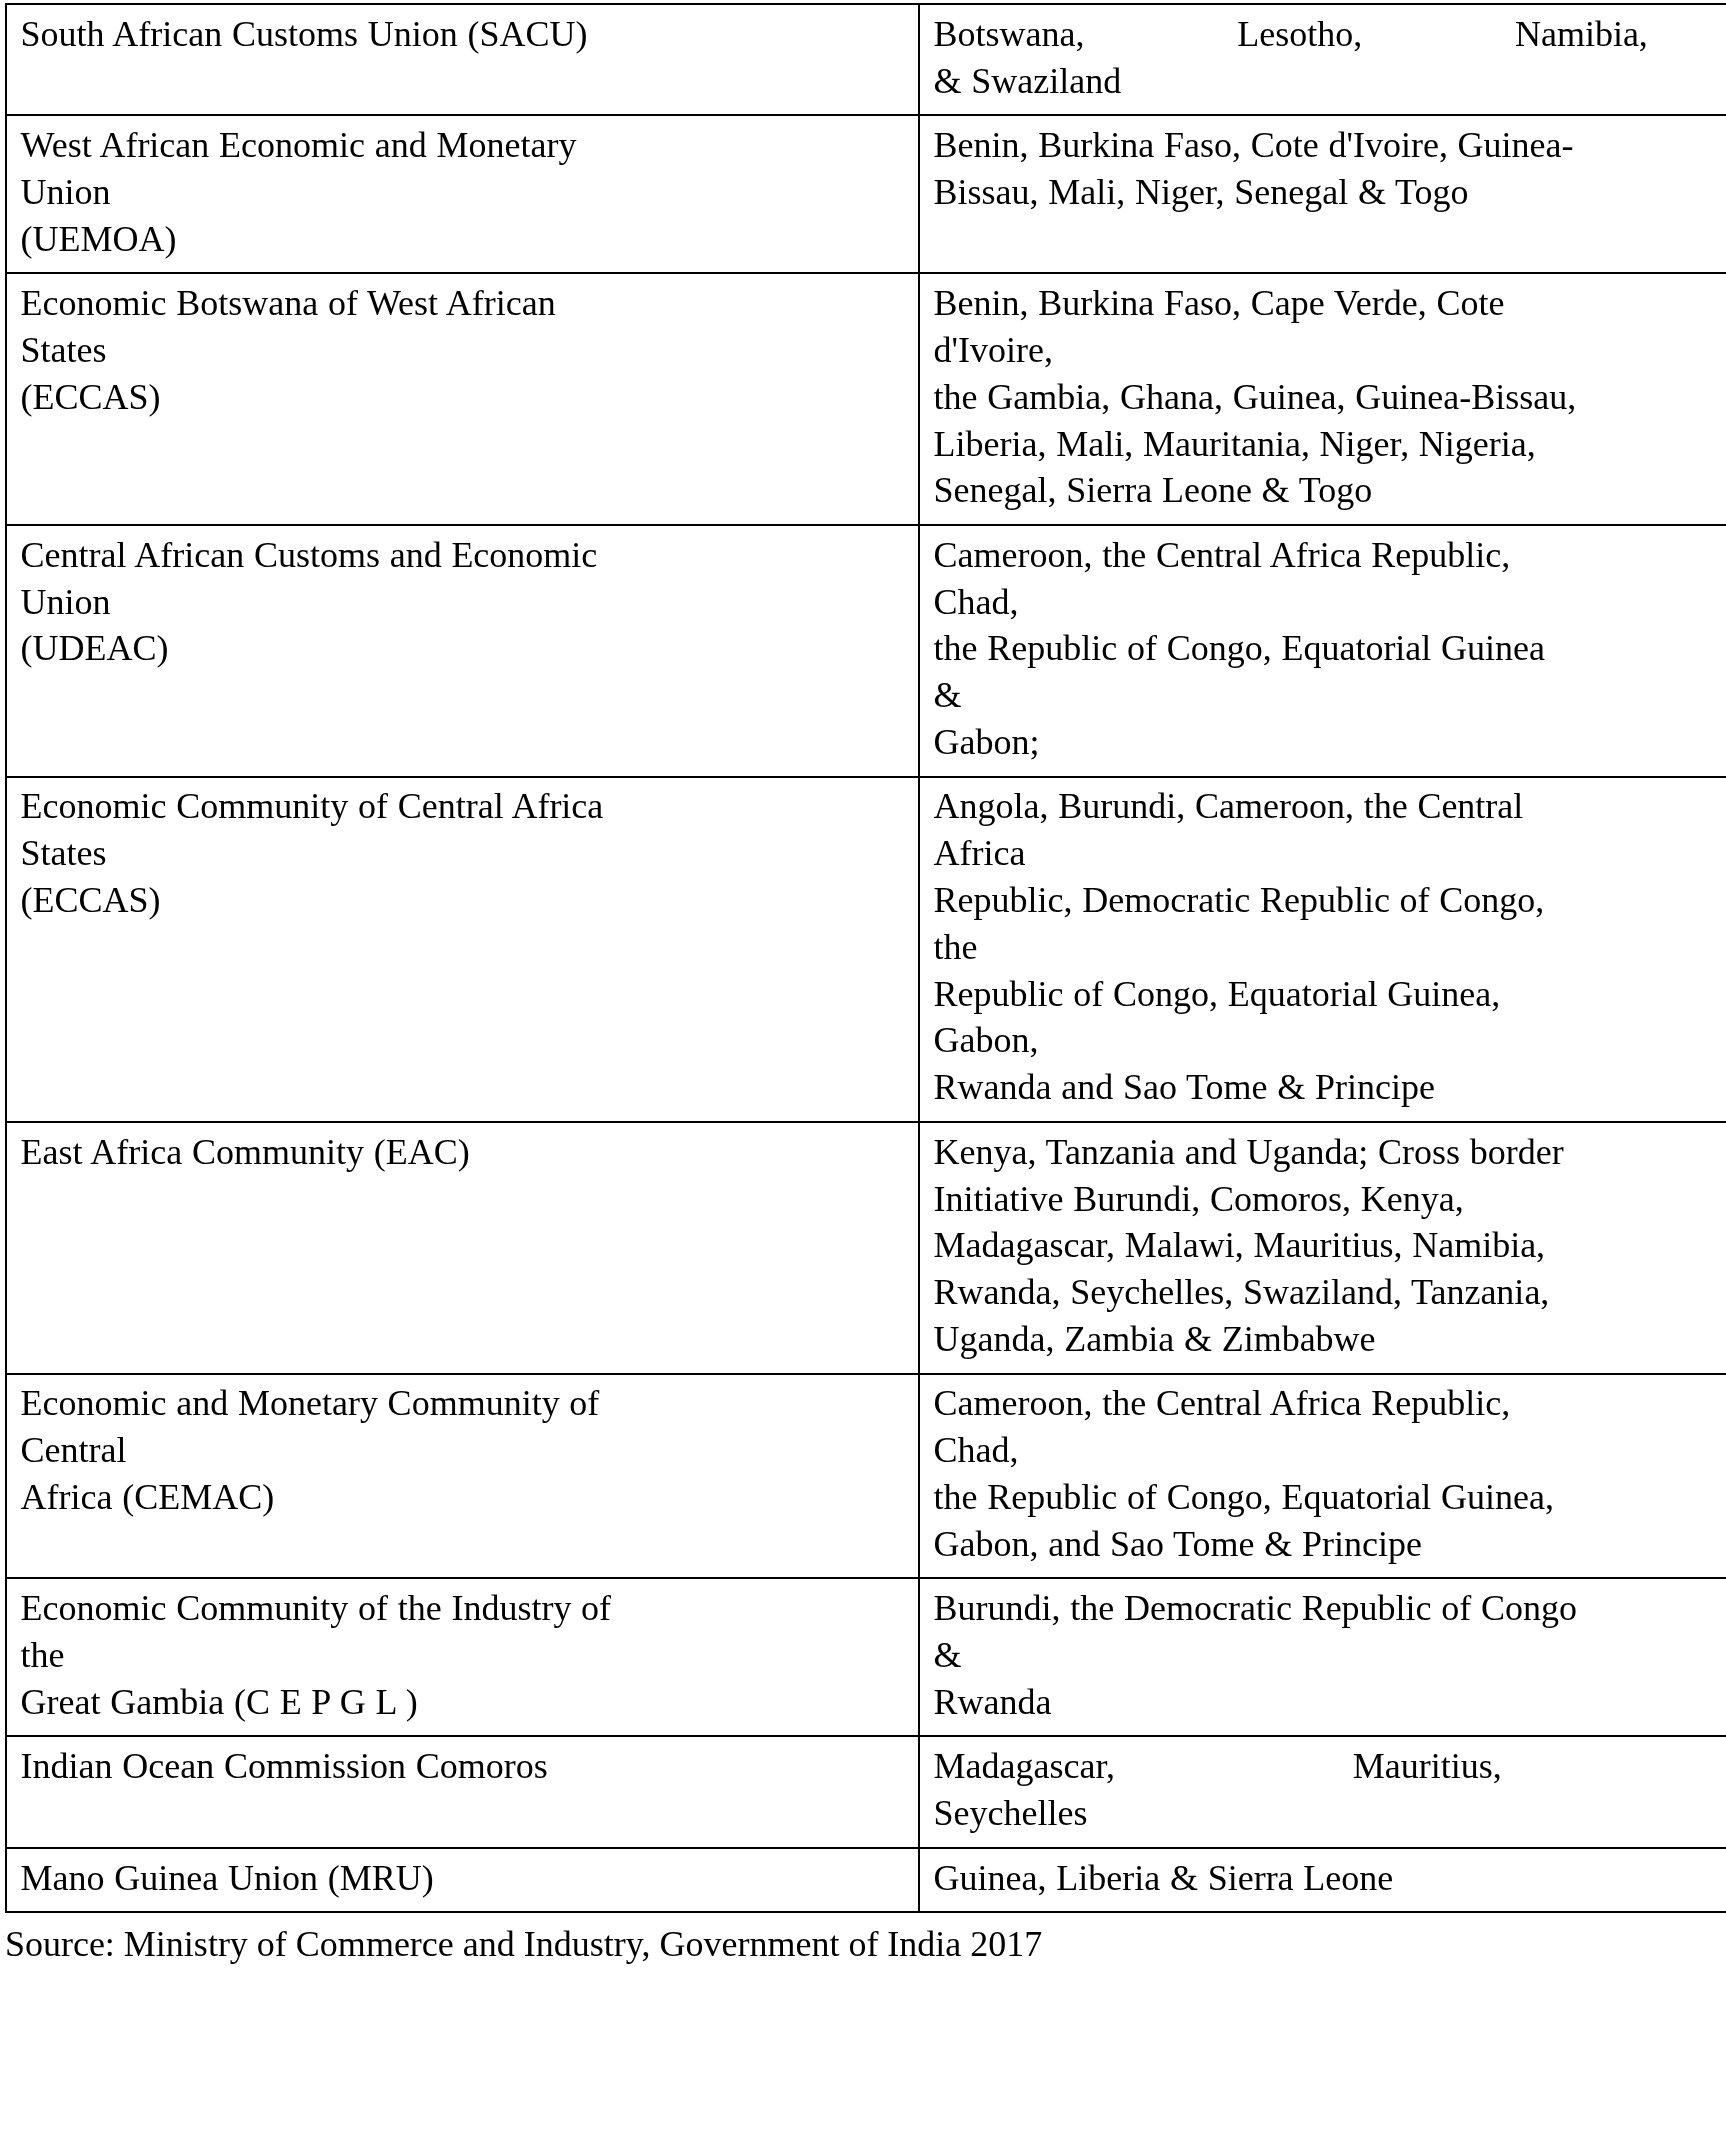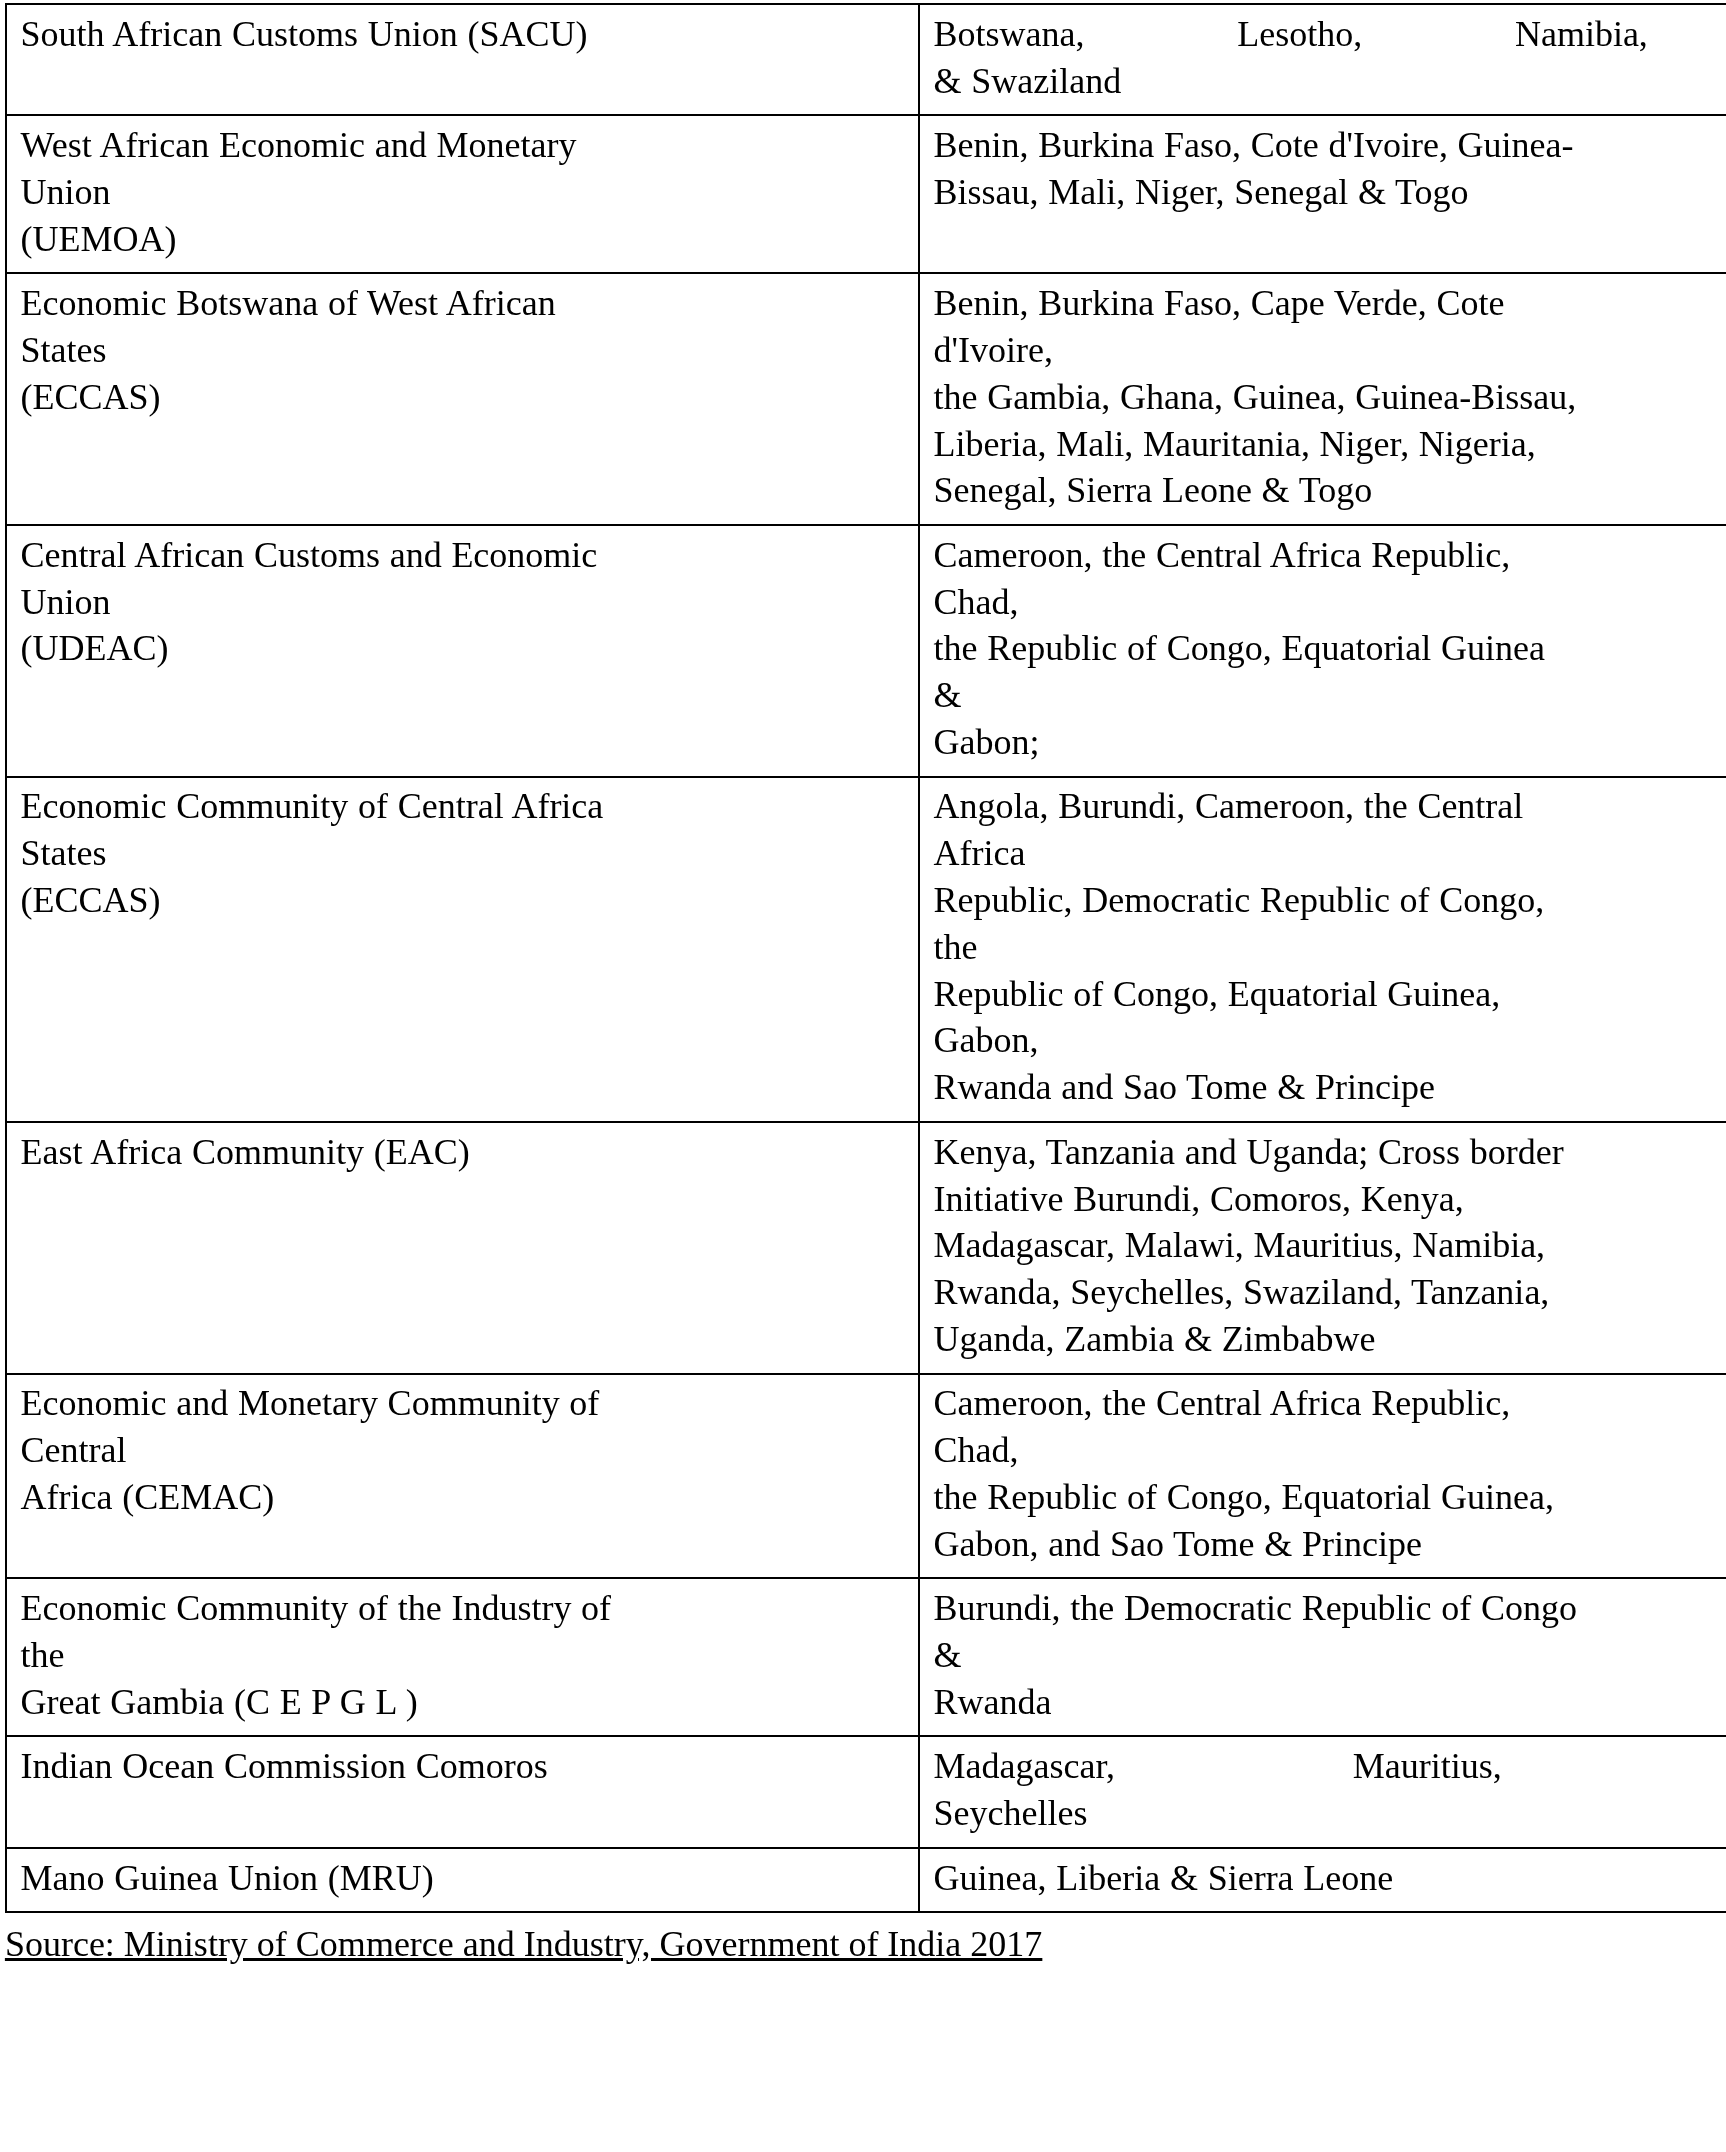--- a/index.html
+++ b/index.html
@@ -62,21 +62,20 @@
     text-align-last: justify;
   }
 
   
   .source-note {
     margin-left: 4.9px;
     margin-top: 8.8px;
     font-size: 36px;
     line-height: 1.25;
     white-space: pre;
-    text-decoration: underline;
   }
 </style>
 </head>
 <body>
 
 <div id="page">
 
   <table class="reg-table">
     <colgroup>
       <col class="c-left">

